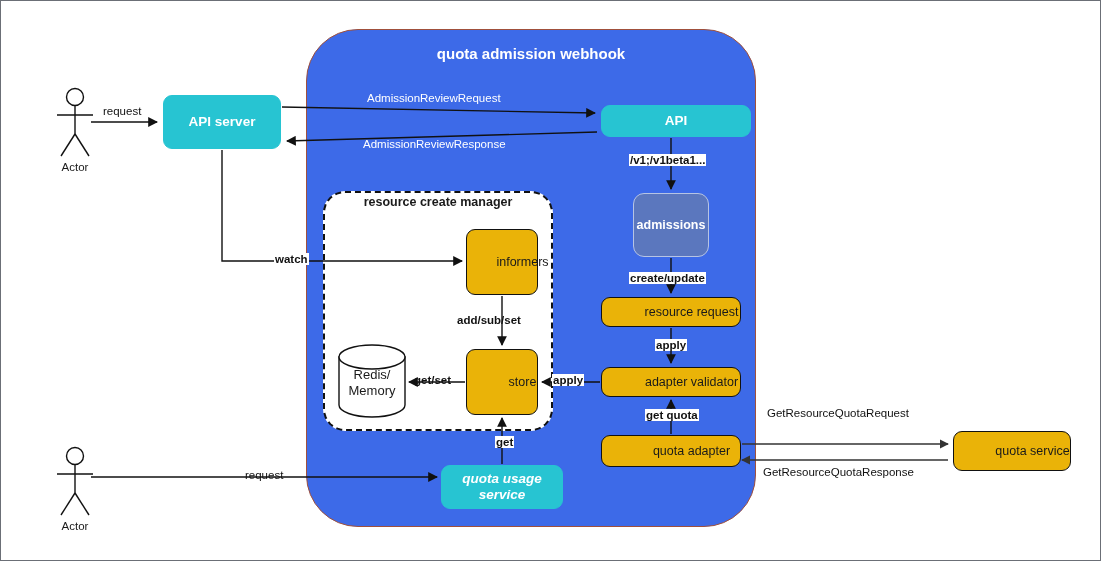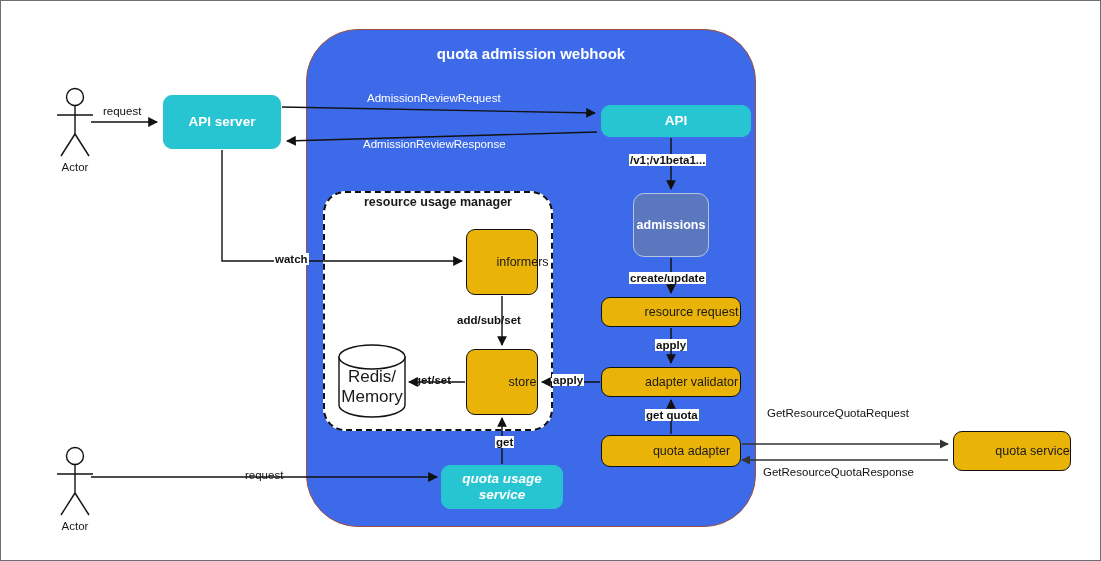--- a/index.html
+++ b/index.html
@@ -120,21 +120,21 @@
   .quota-service      { left: 952px; top: 430px; width: 118px; height: 40px; }
   
   .cylinder {
     position: absolute;
     left: 338px; top: 344px; width: 66px; height: 72px;
   }
   .cylinder .cyl-label {
     position: absolute;
     left: 0; top: 22px; width: 66px;
     text-align: center;
-    font-size: 17px;
+    font-size: 13px;
     color: #1a1a1a;
     line-height: 1.2;
   }
   
   .actor { position: absolute; width: 56px; }
   .actor-top    { left: 48px; top: 82px; }
   .actor-bottom { left: 48px; top: 440px; }
   .actor-label {
     text-align: center;
     font-size: 11.5px;
@@ -164,21 +164,21 @@
 </style>
 </head>
 <body>
 
 <div id="canvas">
 
   <div class="node webhook-container"></div>
   <div class="webhook-title">quota admission webhook</div>
 
   <div class="node rum-container"></div>
-  <div class="rum-title">resource usage manager</div>
+  <div class="rum-title">resource create manager</div>
 
   <svg id="svg-layer" viewBox="0 0 1101 561">
     <defs>
       <marker id="arrow" viewBox="0 0 10 10" refX="9" refY="5" markerWidth="7" markerHeight="7" orient="auto-start-reverse">
         <path d="M 0 0 L 10 5 L 0 10 z" fill="#111111"></path>
       </marker>
       <marker id="arrowgray" viewBox="0 0 10 10" refX="9" refY="5" markerWidth="7" markerHeight="7" orient="auto-start-reverse">
         <path d="M 0 0 L 10 5 L 0 10 z" fill="#333333"></path>
       </marker>
     </defs>

